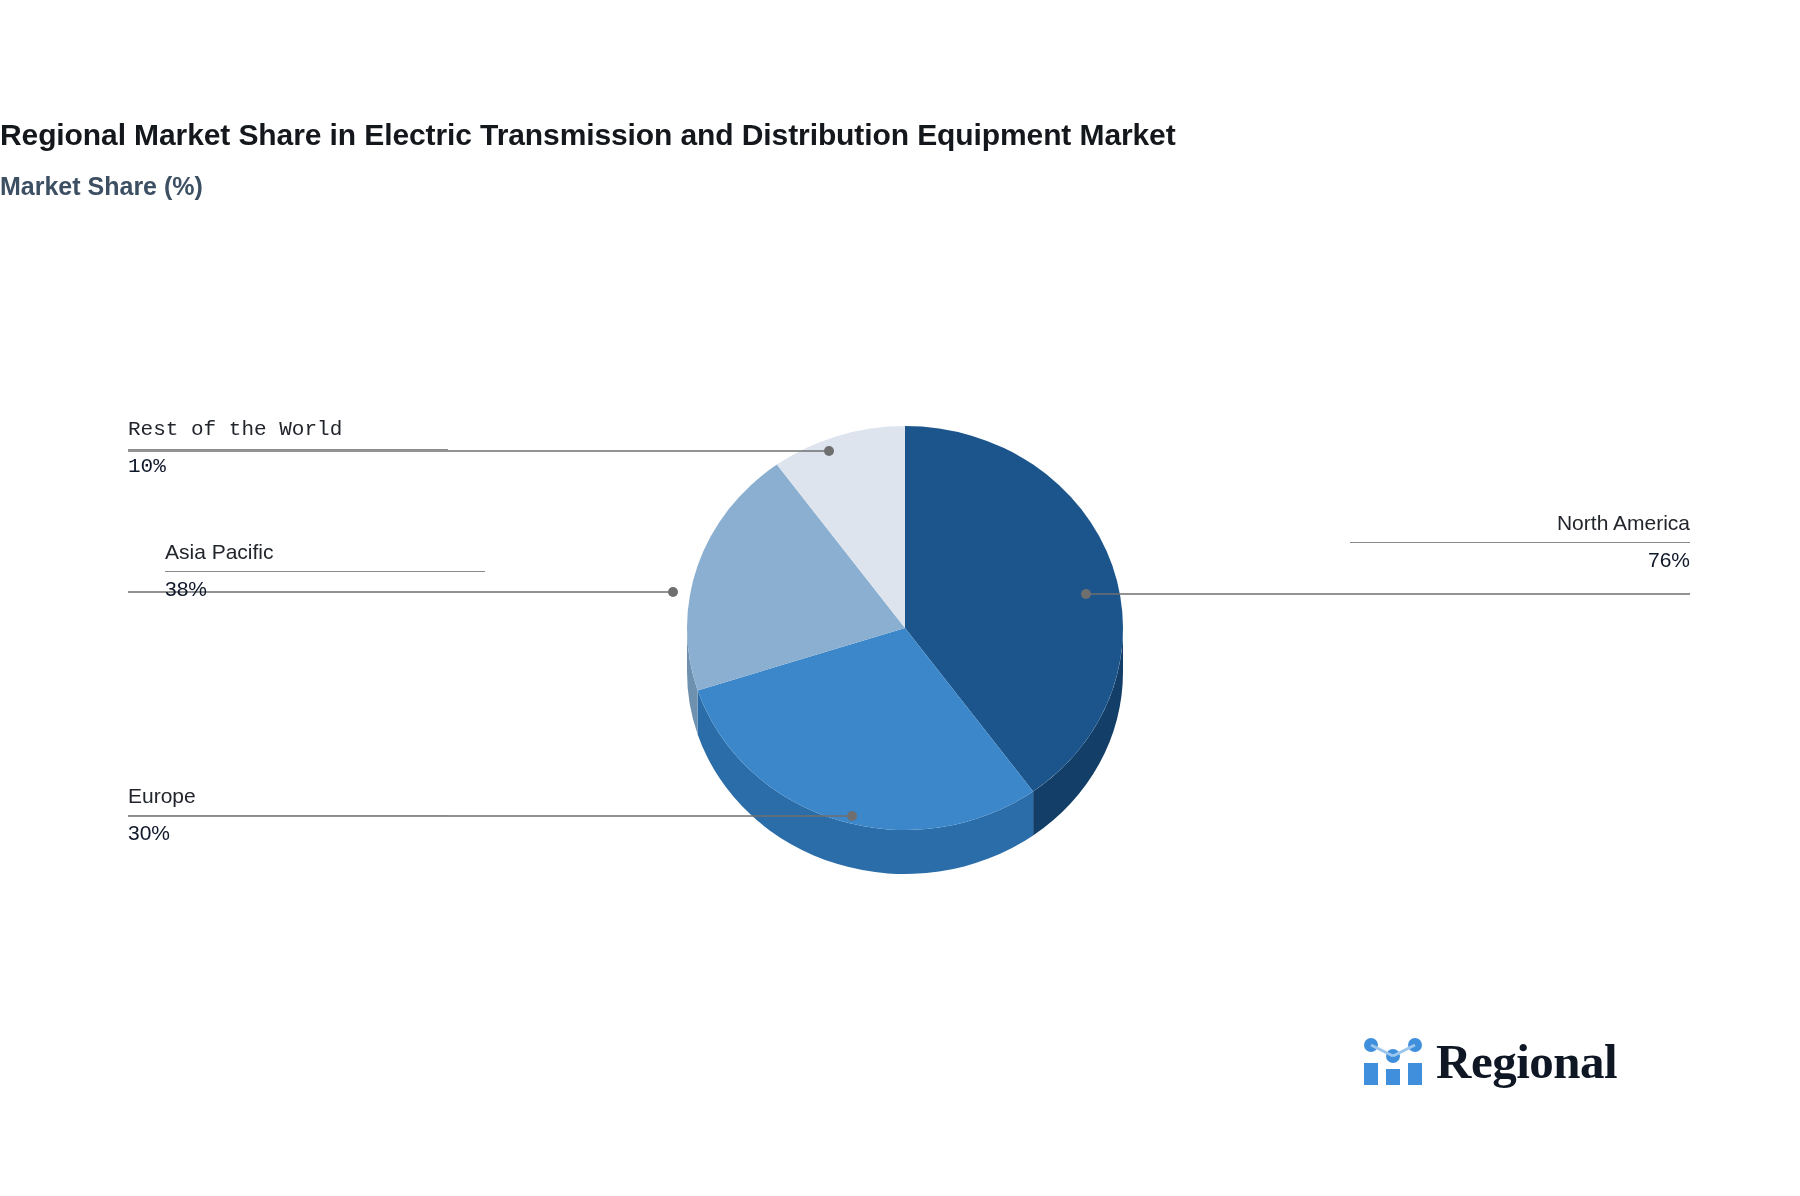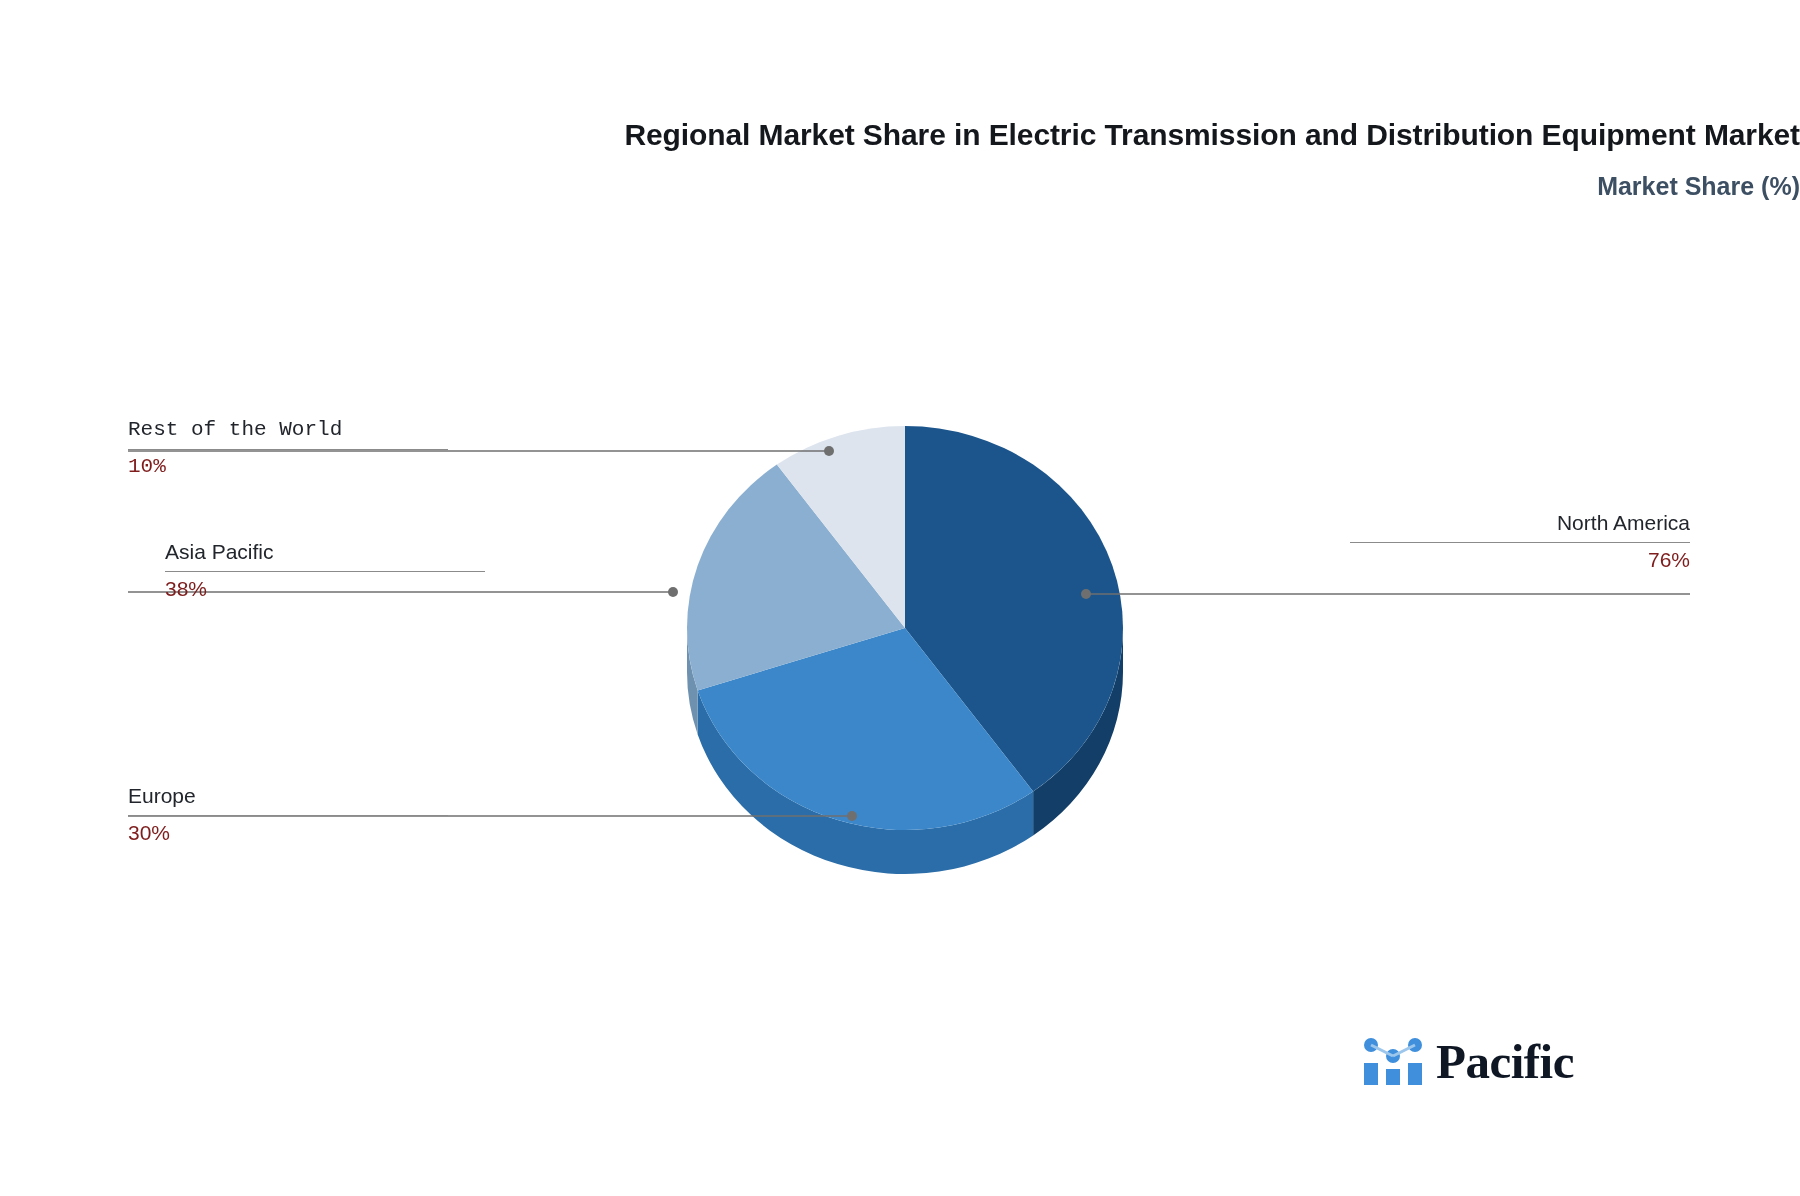--- a/index.html
+++ b/index.html
@@ -21,21 +21,21 @@
     width: 1800px;
     height: 1196px;
   }
 
   
   .title-block {
     position: absolute;
     top: 118px;
     left: 0;
     width: 1800px;
-    text-align: right;
+    text-align: left;
     pointer-events: none;
   }
   .chart-title {
     font-size: 30px;
     font-weight: bold;
     color: #14171c;
     letter-spacing: -0.1px;
     line-height: 1.1;
     margin: 0;
   }
@@ -58,21 +58,21 @@
     line-height: 1.15;
     white-space: nowrap;
   }
   .callout .cl-rule {
     height: 1px;
     background: #8b8b8b;
     margin: 7px 0 5px 0;
   }
   .callout .cl-value {
     font-size: 21px;
-    color: #7f1d1d;
+    color: #0f172a;
     line-height: 1.15;
   }
   .callout.left { text-align: left; }
   .callout.right { text-align: right; }
 
   #callout-rest-of-the-world { left: 128px; top: 418px; font-family: Liberation Mono, monospace; }
   #callout-asia-pacific      { left: 128px; top: 540px; margin-left: 37px; }
   #callout-europe            { left: 128px; top: 784px; }
   #callout-north-america     { left: 1350px; top: 511px; width: 340px; }
 
@@ -162,14 +162,14 @@
   <svg width="62" height="50" viewBox="0 0 62 50">
     <circle cx="9" cy="9" r="7" fill="#3f8fdc"></circle>
     <circle cx="31" cy="20" r="7" fill="#3f8fdc"></circle>
     <circle cx="53" cy="9" r="7" fill="#3f8fdc"></circle>
     <line x1="9" y1="9" x2="31" y2="20" stroke="#9cc6ec" stroke-width="3"></line>
     <line x1="31" y1="20" x2="53" y2="9" stroke="#9cc6ec" stroke-width="3"></line>
     <rect x="2" y="27" width="14" height="22" fill="#3f8fdc"></rect>
     <rect x="24" y="33" width="14" height="16" fill="#3f8fdc"></rect>
     <rect x="46" y="27" width="14" height="22" fill="#3f8fdc"></rect>
   </svg>
-  <span class="logo-word">Pacific</span>
+  <span class="logo-word">Regional</span>
 </div>
 
 </body></html>

